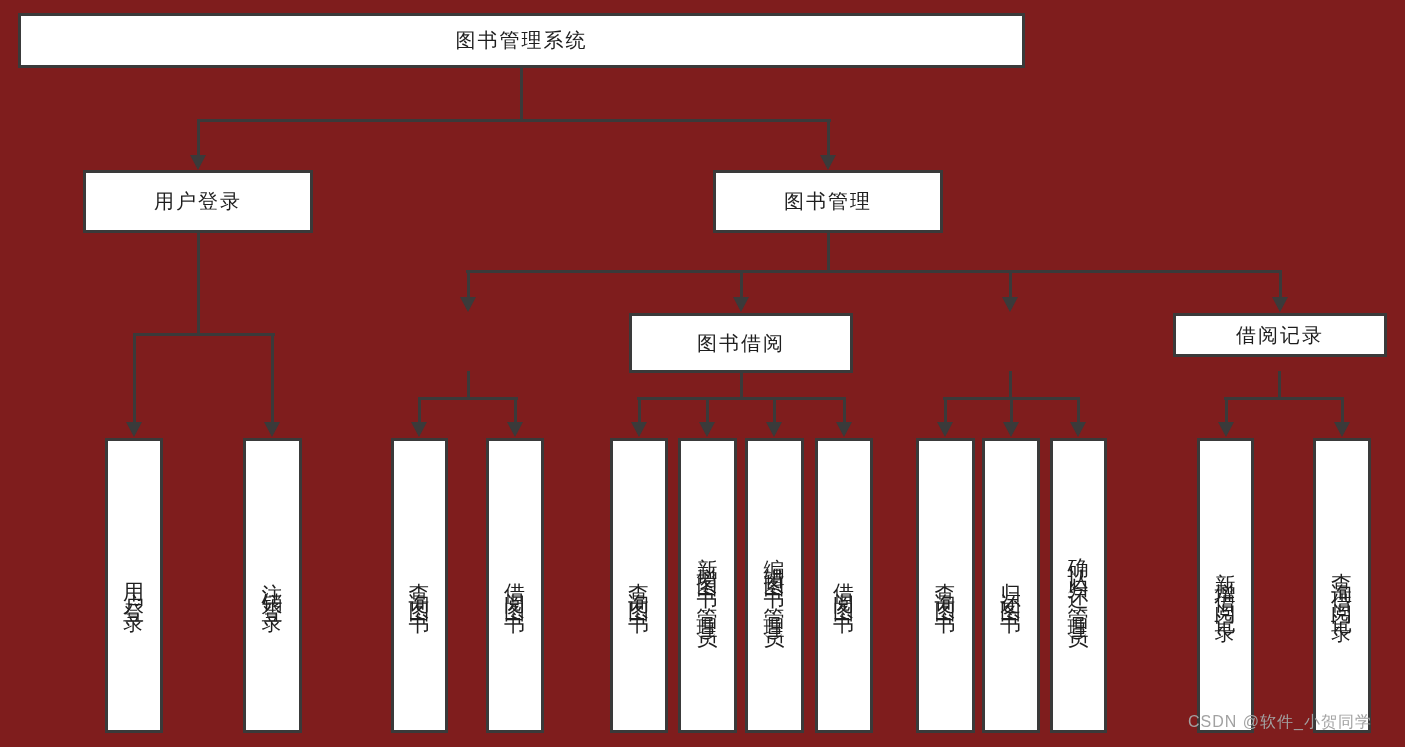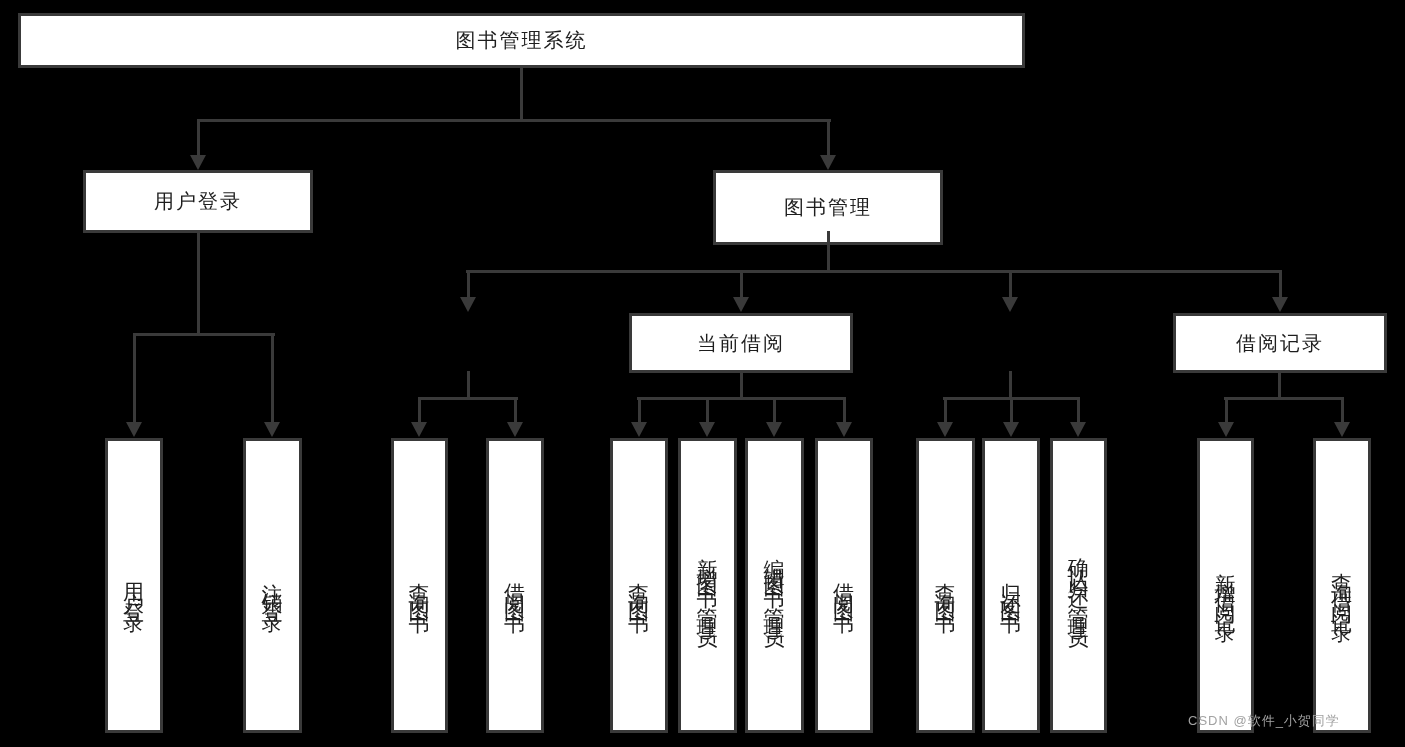--- a/index.html
+++ b/index.html
@@ -1,17 +1,17 @@
 <!DOCTYPE html>
 <html><head>
 <meta charset="utf-8">
 <style>
   html,body{margin:0;padding:0;background:#ffffff;}
   .canvas{
-    position:relative;width:1405px;height:747px;background:#000000;overflow:hidden;
+    position:relative;width:1405px;height:747px;background:#7f1d1d;overflow:hidden;
     font-family:"Liberation Sans","DejaVu Sans",sans-serif;
   }
   .node{
     position:absolute;box-sizing:border-box;background:#ffffff;
     border:3px solid #3a3a3a;color:#1e1e1e;
     display:flex;align-items:center;justify-content:center;text-align:center;
   }
   .node.h span{font-size:20px;letter-spacing:2px;white-space:nowrap;}
   .node.v span{
     writing-mode:vertical-rl;text-orientation:mixed;
@@ -19,21 +19,21 @@
   }
   .hline{position:absolute;height:3px;background:#3a3a3a;}
   .vline{position:absolute;width:3px;background:#3a3a3a;}
   .arrowhead{
     position:absolute;width:0;height:0;
     border-left:8px solid transparent;border-right:8px solid transparent;
     border-top:15px solid #3a3a3a;
   }
   .watermark{
     position:absolute;left:1188px;top:712px;z-index:5;
-    color:#a2a2a2;font-size:13px;letter-spacing:1px;white-space:nowrap;
+    color:#a2a2a2;font-size:16px;letter-spacing:1px;white-space:nowrap;
   }
 </style>
 </head>
 <body>
 
 <div class="canvas">
 
   <div class="node h" style="left:18px;top:13px;width:1007px;height:55px">
     <span>图书管理系统</span>
   </div>
@@ -41,21 +41,21 @@
   <div class="vline" style="left:520px;top:66px;height:53px"></div>
   <div class="hline" style="left:197px;top:119px;width:634px"></div>
   <div class="vline" style="left:197px;top:120px;height:38px"></div>
   <div class="arrowhead" style="left:190px;top:155px"></div>
   <div class="vline" style="left:827px;top:120px;height:38px"></div>
   <div class="arrowhead" style="left:820px;top:155px"></div>
 
   <div class="node h" style="left:83px;top:170px;width:230px;height:63px">
     <span>用户登录</span>
   </div>
-  <div class="node h" style="left:713px;top:170px;width:230px;height:75px">
+  <div class="node h" style="left:713px;top:170px;width:230px;height:63px">
     <span>图书管理</span>
   </div>
 
   <div class="vline" style="left:197px;top:231px;height:104px"></div>
   <div class="hline" style="left:133px;top:333px;width:142px"></div>
   <div class="vline" style="left:133px;top:334px;height:90px"></div>
   <div class="arrowhead" style="left:126px;top:422px"></div>
   <div class="vline" style="left:271px;top:334px;height:90px"></div>
   <div class="arrowhead" style="left:264px;top:422px"></div>
 
@@ -64,23 +64,23 @@
   <div class="vline" style="left:467px;top:272px;height:28px"></div>
   <div class="arrowhead" style="left:460px;top:297px"></div>
   <div class="vline" style="left:740px;top:272px;height:28px"></div>
   <div class="arrowhead" style="left:733px;top:297px"></div>
   <div class="vline" style="left:1009px;top:272px;height:28px"></div>
   <div class="arrowhead" style="left:1002px;top:297px"></div>
   <div class="vline" style="left:1279px;top:272px;height:28px"></div>
   <div class="arrowhead" style="left:1272px;top:297px"></div>
 
   <div class="node h" style="left:629px;top:313px;width:224px;height:60px">
-    <span>当前借阅</span>
+    <span>图书借阅</span>
   </div>
-  <div class="node h" style="left:1173px;top:313px;width:214px;height:60px">
+  <div class="node h" style="left:1173px;top:313px;width:214px;height:44px">
     <span>借阅记录</span>
   </div>
 
   <div class="vline" style="left:467px;top:371px;height:29px"></div>
   <div class="hline" style="left:418px;top:397px;width:100px"></div>
   <div class="vline" style="left:418px;top:399px;height:26px"></div>
   <div class="arrowhead" style="left:411px;top:422px"></div>
   <div class="vline" style="left:514px;top:399px;height:26px"></div>
   <div class="arrowhead" style="left:507px;top:422px"></div>
 

